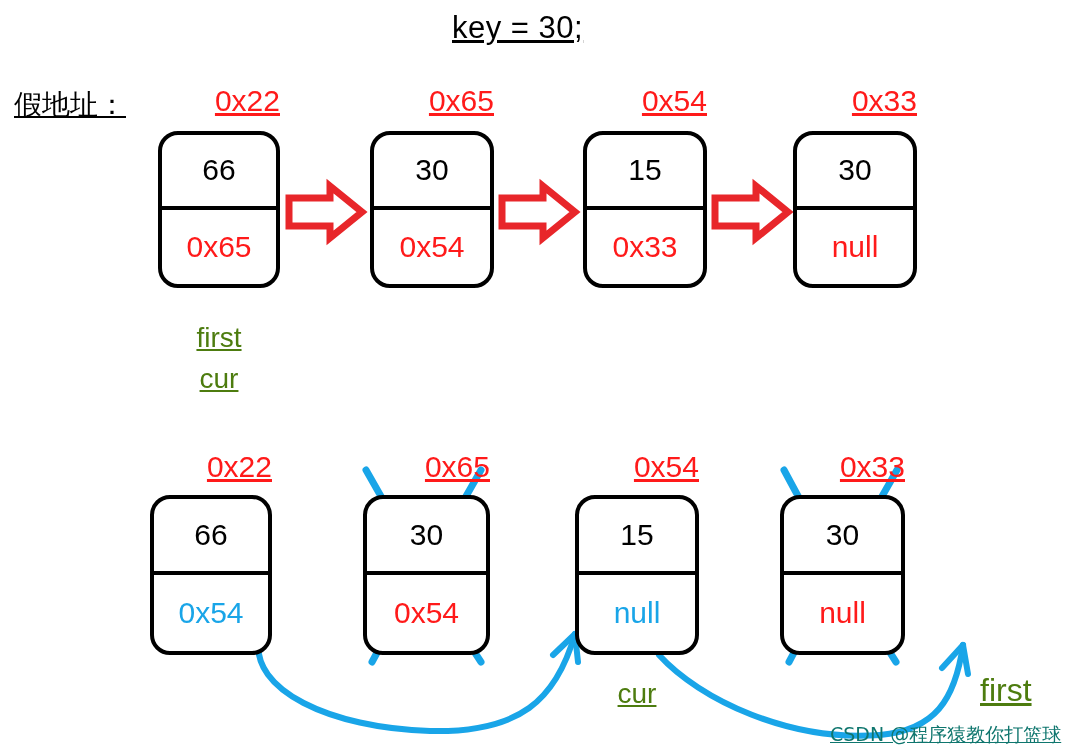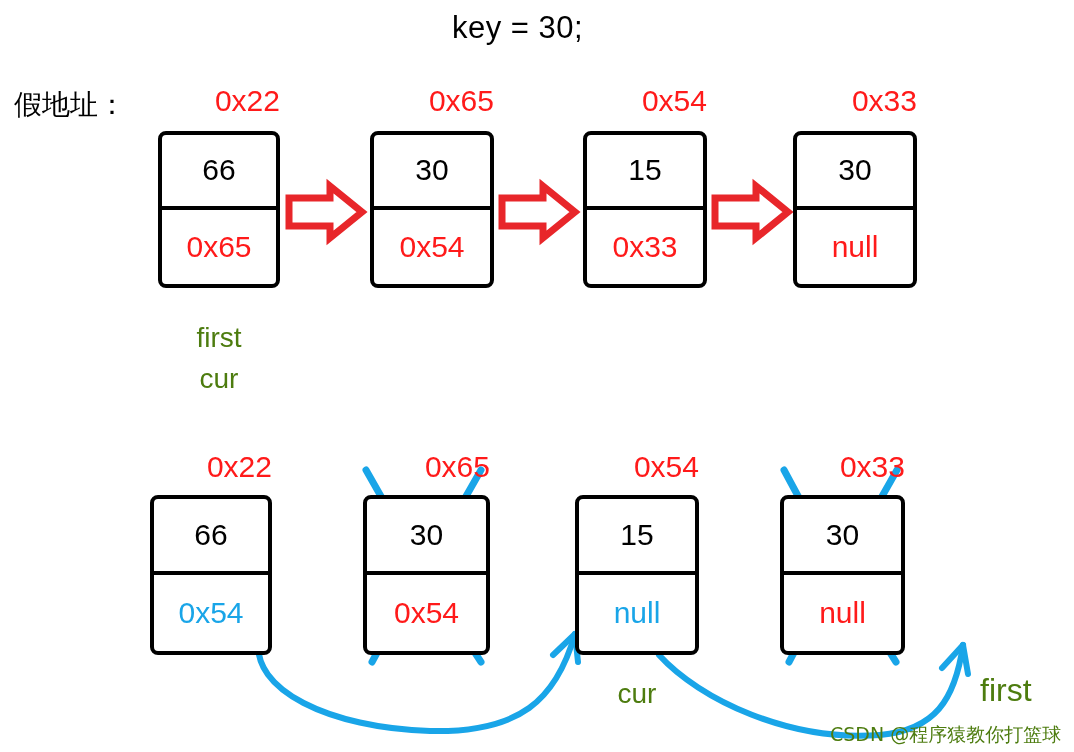--- a/index.html
+++ b/index.html
@@ -13,21 +13,21 @@
     position: relative;
     overflow: hidden;
     font-family: "Liberation Sans", "DejaVu Sans", sans-serif;
   }
   #canvas {
     position: absolute;
     left: 0; top: 0;
     width: 1074px;
     height: 752px;
   }
-  .abs { position: absolute; }
+  .abs { position: absolute; text-decoration: underline; }
 
   
   .title {
     font-size: 31px;
     color: #000000;
     letter-spacing: 0.5px;
     white-space: nowrap;
   }
   .cn-label {
     font-size: 28px;
@@ -43,31 +43,31 @@
     text-align: right;
   }
   .ptr-label {
     font-size: 28px;
     color: #4d7c0f;
     white-space: nowrap;
     text-align: center;
   }
   .watermark {
     font-size: 19px;
-    color: #4d7c0f;
+    color: #0f766e;
     white-space: nowrap;
     font-family: "DejaVu Sans", "Liberation Sans", sans-serif;
   }
 
   
   .node {
     position: absolute;
     box-sizing: border-box;
     border: 4px solid #000000;
-    border-radius: 8px;
+    border-radius: 20px;
     background: #ffffff;
     display: flex;
     flex-direction: column;
   }
   .node .cell {
     flex: 1 1 50%;
     display: flex;
     align-items: center;
     justify-content: center;
     box-sizing: border-box;

